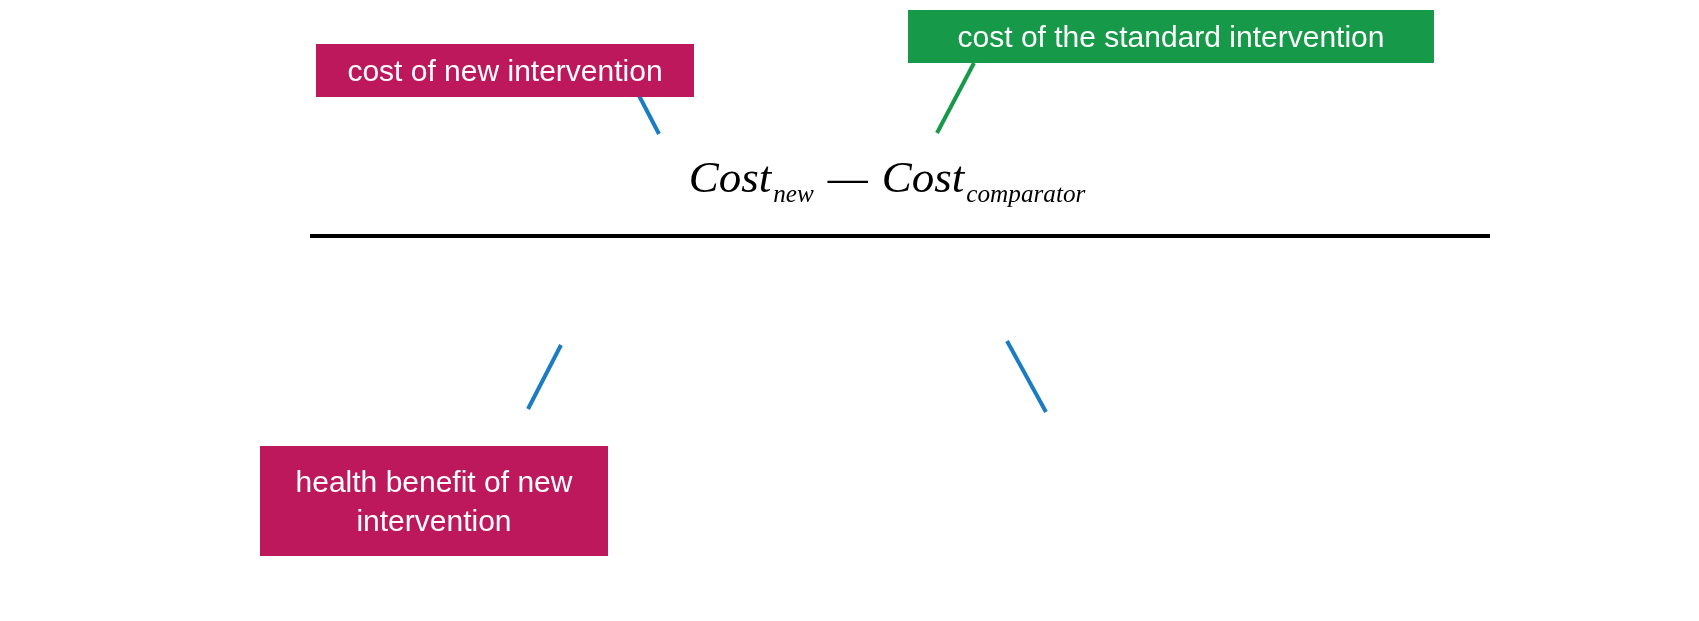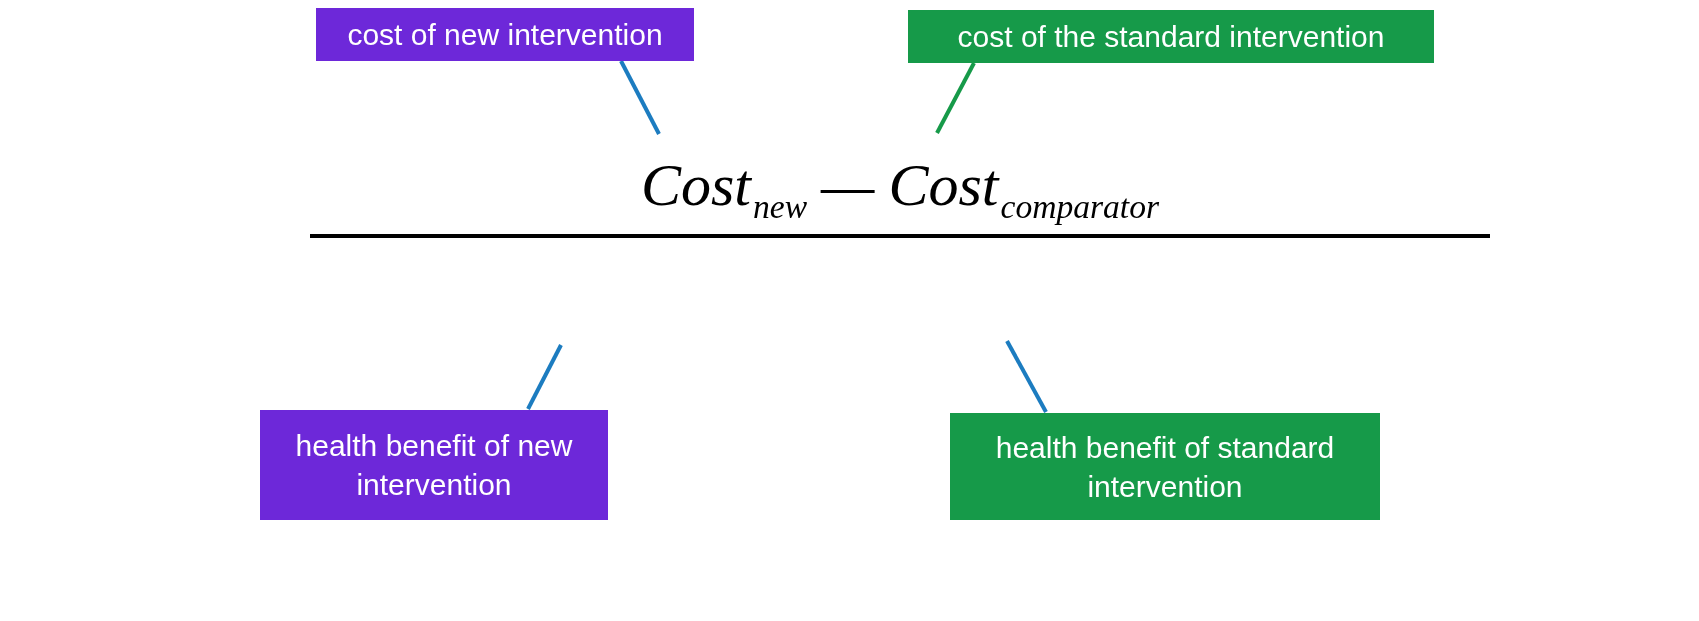--- a/index.html
+++ b/index.html
@@ -26,45 +26,45 @@
     position: absolute;
     display: flex;
     align-items: center;
     justify-content: center;
     text-align: center;
     color: #ffffff;
     font-size: 30px;
     line-height: 1.3;
     font-family: "Liberation Sans", sans-serif;
   }
-  .label-box.blue  { background: #6d28d9; }
+  .label-box.blue  { background: #be185d; margin-top: 36px; }
   .label-box.green { background: #169a49; }
   .box-top-left     { left: 316px; top: 8px;   width: 378px; height: 53px; }
   .box-top-right    { left: 908px; top: 10px;  width: 526px; height: 53px; }
   .box-bottom-left  { left: 260px; top: 410px; width: 348px; height: 110px; padding: 0 10px; box-sizing: border-box; }
   .box-bottom-right { left: 950px; top: 413px; width: 430px; height: 107px; padding: 0 10px; box-sizing: border-box; }
 
   .formula {
     position: absolute;
     color: #000000;
     font-family: "Liberation Serif", serif;
     font-style: italic;
     white-space: nowrap;
   }
   .formula-lhs {
     left: 70px;
     top: 206px;
     font-size: 60px;
     line-height: 1;
   }
   .numerator, .denominator {
-    left: 310px;
+    left: 297px;
     width: 1180px;
     text-align: center;
-    font-size: 60px;
+    font-size: 45px;
     line-height: 1;
   }
   .numerator   { top: 155px; }
   .denominator { top: 254px; }
   .sub {
     font-size: 0.56em;
     vertical-align: -0.38em;
     margin-left: 2px;
   }
   .op {
@@ -96,23 +96,20 @@
   </div>
 
   <div class="label-box green box-top-right">
     <span>cost of the standard intervention</span>
   </div>
 
   <div class="label-box blue box-bottom-left">
     <span>health benefit of new intervention</span>
   </div>
 
-  <div class="label-box green box-bottom-right">
-    <span>health benefit of standard intervention</span>
-  </div>
 
 
   <div class="formula numerator">
     <span class="base">Cost</span><span class="sub">new</span><span class="op">—</span><span class="base">Cost</span><span class="sub">comparator</span>
   </div>
 
   <div class="fraction-bar"></div>
 
 
 </div>

